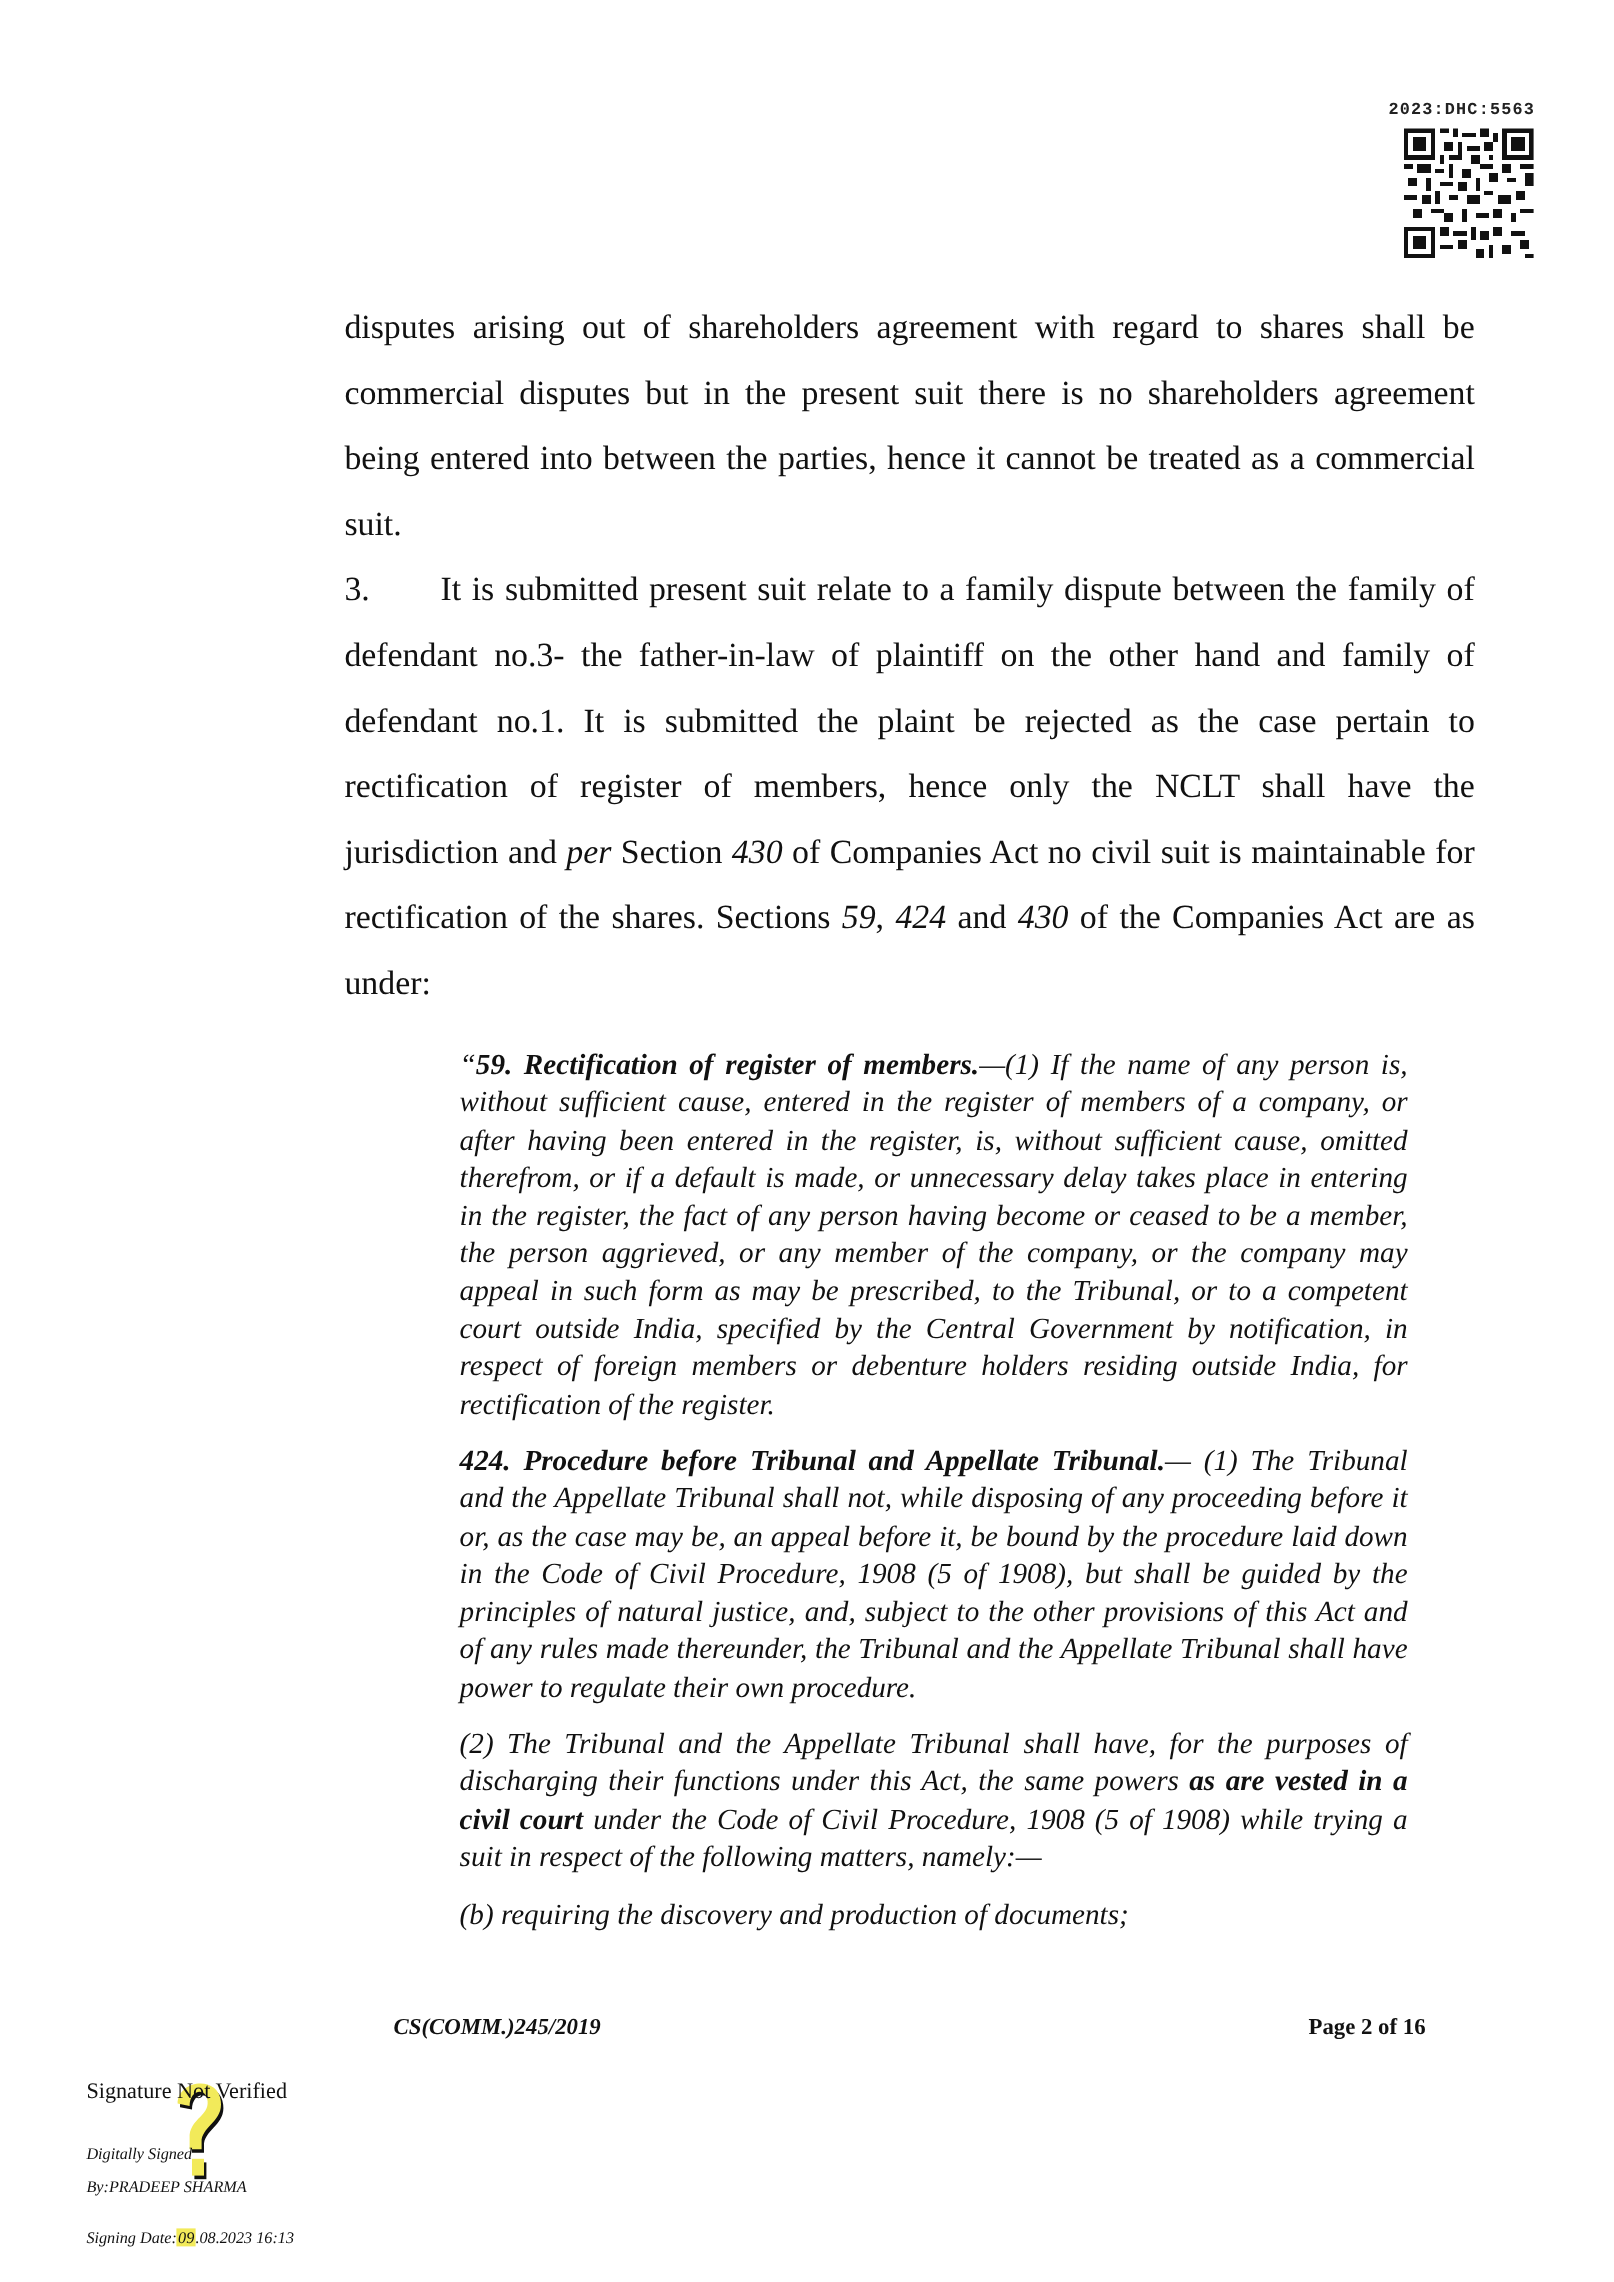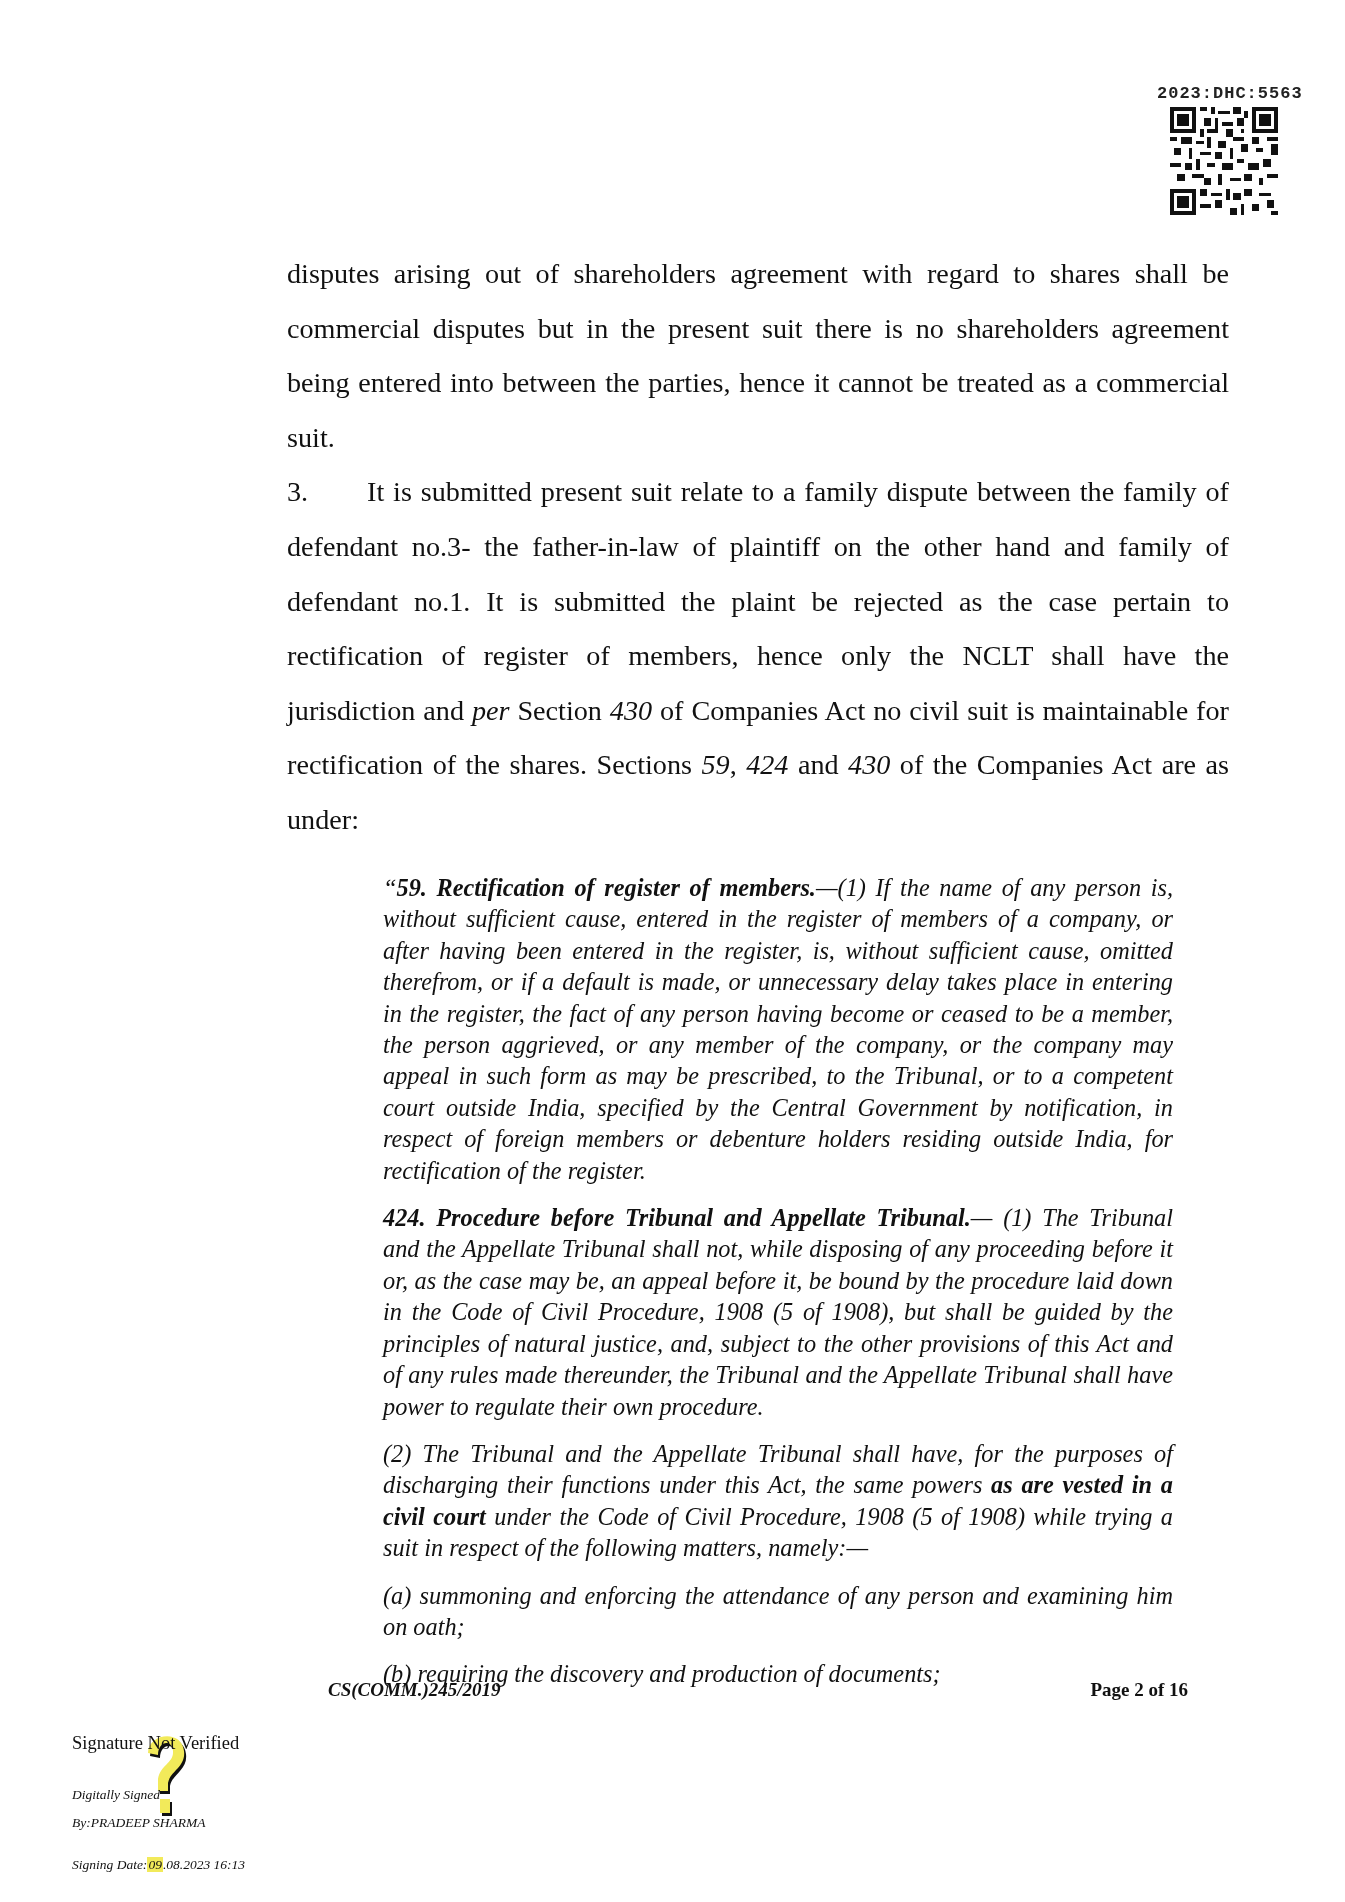--- a/index.html
+++ b/index.html
@@ -13,21 +13,21 @@
       position: relative;
       overflow: hidden;
       font-family: "Liberation Serif", "DejaVu Serif", serif;
       color: #111111;
     }
     .citation {
       position: absolute;
       left: 1157px;
       top: 84px;
       font-family: "Liberation Mono", "DejaVu Sans Mono", monospace;
-      font-size: 17px;
+      font-size: 14px;
       letter-spacing: 1px;
       color: #222;
       font-weight: bold;
     }
     .qr {
       position: absolute;
       left: 1170px;
       top: 107px;
       width: 108px;
       height: 108px;
@@ -198,21 +198,20 @@
 
 <div class="body-text">
   <p>disputes arising out of shareholders agreement with regard to shares shall be commercial disputes but in the present suit there is no shareholders agreement being entered into between the parties, hence it cannot be treated as a commercial suit.</p>
   <p><span class="para-num">3.</span><span>It is submitted present suit relate to a family dispute between the family of defendant no.3- the father-in-law of plaintiff on the other hand and family of defendant no.1. It is submitted the plaint be rejected as the case pertain to rectification of register of members, hence only the NCLT shall have the jurisdiction and </span><i>per</i><span> Section </span><i>430</i><span> of Companies Act no civil suit is maintainable for rectification of the shares. Sections </span><i>59</i><span>, </span><i>424</i><span> and </span><i>430</i><span> of the Companies Act are as under:</span></p>
 </div>
 
 <div class="quote">
   <p><span>“</span><b>59. Rectification of register of members.</b><span>—(1) If the name of any person is, without sufficient cause, entered in the register of members of a company, or after having been entered in the register, is, without sufficient cause, omitted therefrom, or if a default is made, or unnecessary delay takes place in entering in the register, the fact of any person having become or ceased to be a member, the person aggrieved, or any member of the company, or the company may appeal in such form as may be prescribed, to the Tribunal, or to a competent court outside India, specified by the Central Government by notification, in respect of foreign members or debenture holders residing outside India, for rectification of the register.</span></p>
   <p><b>424. Procedure before Tribunal and Appellate Tribunal.</b><span>— (1) The Tribunal and the Appellate Tribunal shall not, while disposing of any proceeding before it or, as the case may be, an appeal before it, be bound by the procedure laid down in the Code of Civil Procedure, 1908 (5 of 1908), but shall be guided by the principles of natural justice, and, subject to the other provisions of this Act and of any rules made thereunder, the Tribunal and the Appellate Tribunal shall have power to regulate their own procedure.</span></p>
   <p><span>(2) The Tribunal and the Appellate Tribunal shall have, for the purposes of discharging their functions under this Act, the same powers </span><b>as are vested in a civil court</b><span> under the Code of Civil Procedure, 1908 (5 of 1908) while trying a suit in respect of the following matters, namely:—</span></p>
-  <p>(a) summoning and enforcing the attendance of any person and examining him on oath;</p>
   <p>(b) requiring the discovery and production of documents;</p>
 </div>
 
 <div class="footer-case">CS(COMM.)245/2019</div>
 <div class="footer-page">Page 2 of 16</div>
 
 <div class="signature">
   <svg class="sig-q" viewBox="0 0 50 100">
     <path d="M8 28 C8 8, 42 4, 44 26 C46 42, 30 46, 28 58 L28 66 L18 66 L18 54 C20 40, 34 38, 33 26 C32 14, 18 16, 18 30 Z" fill="#111" transform="translate(2,3)"></path>
     <rect x="20" y="74" width="10" height="14" fill="#111" transform="translate(2,3)"></rect>

